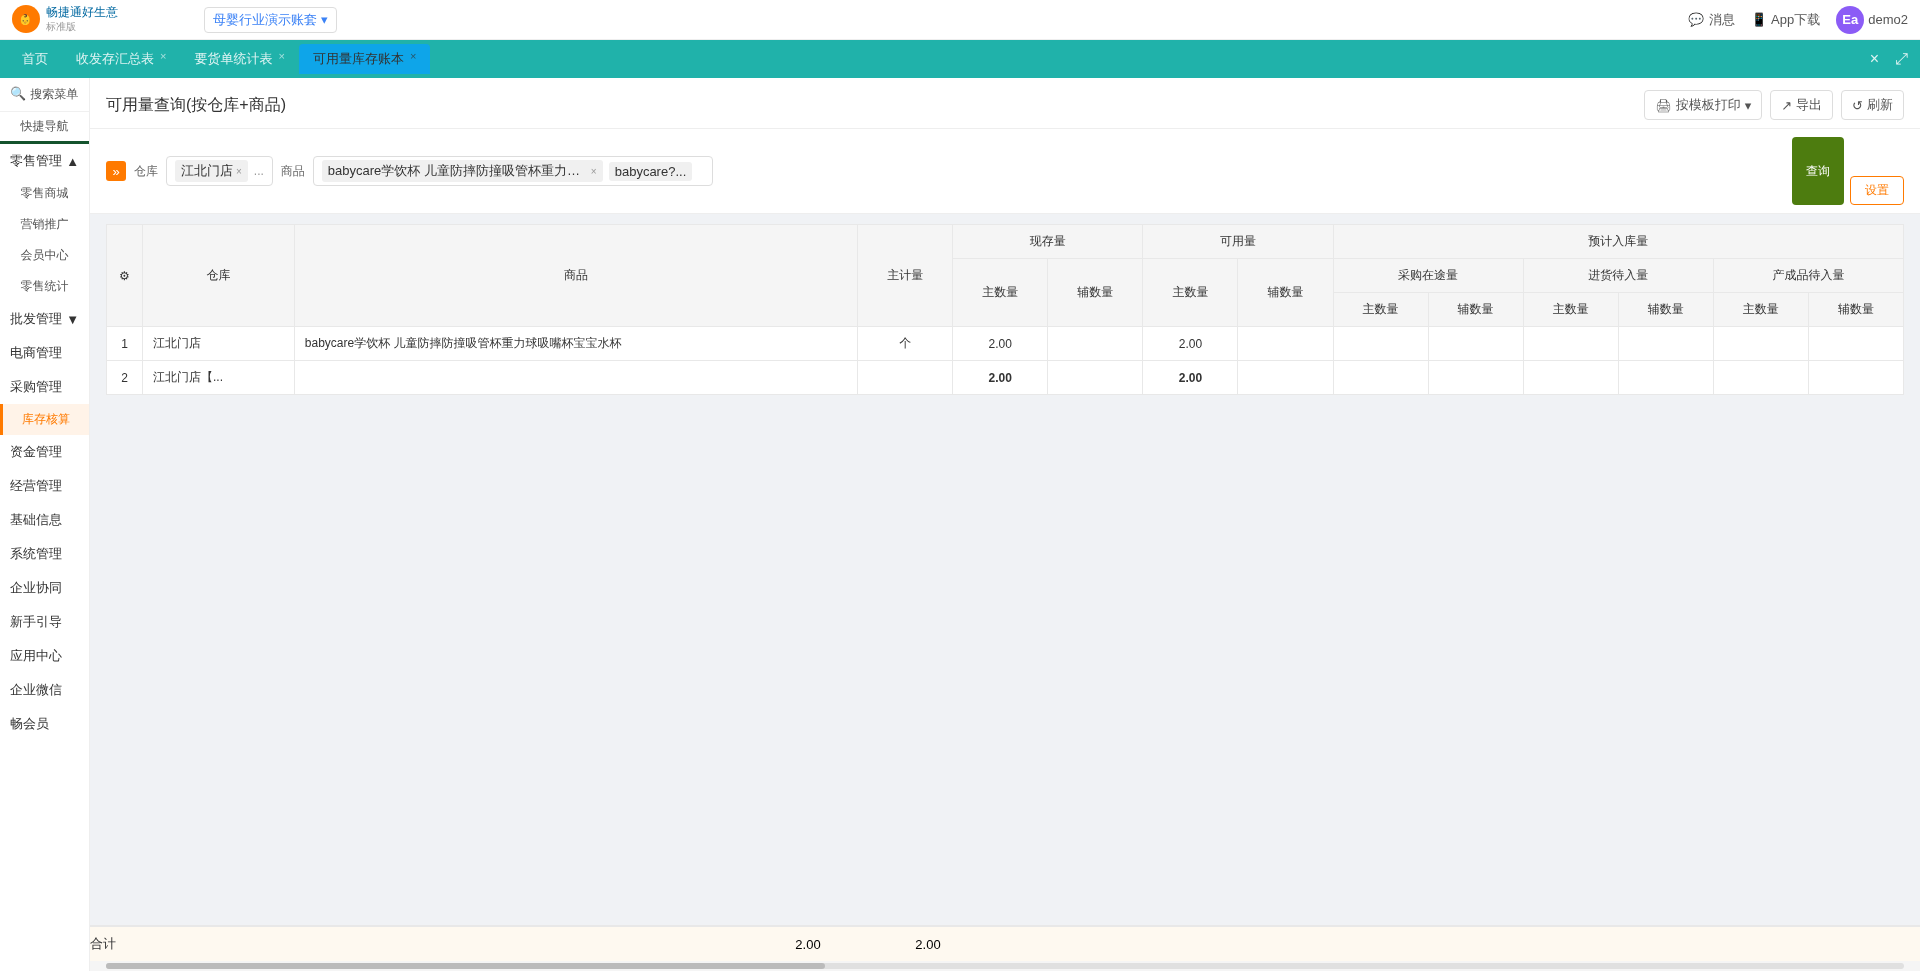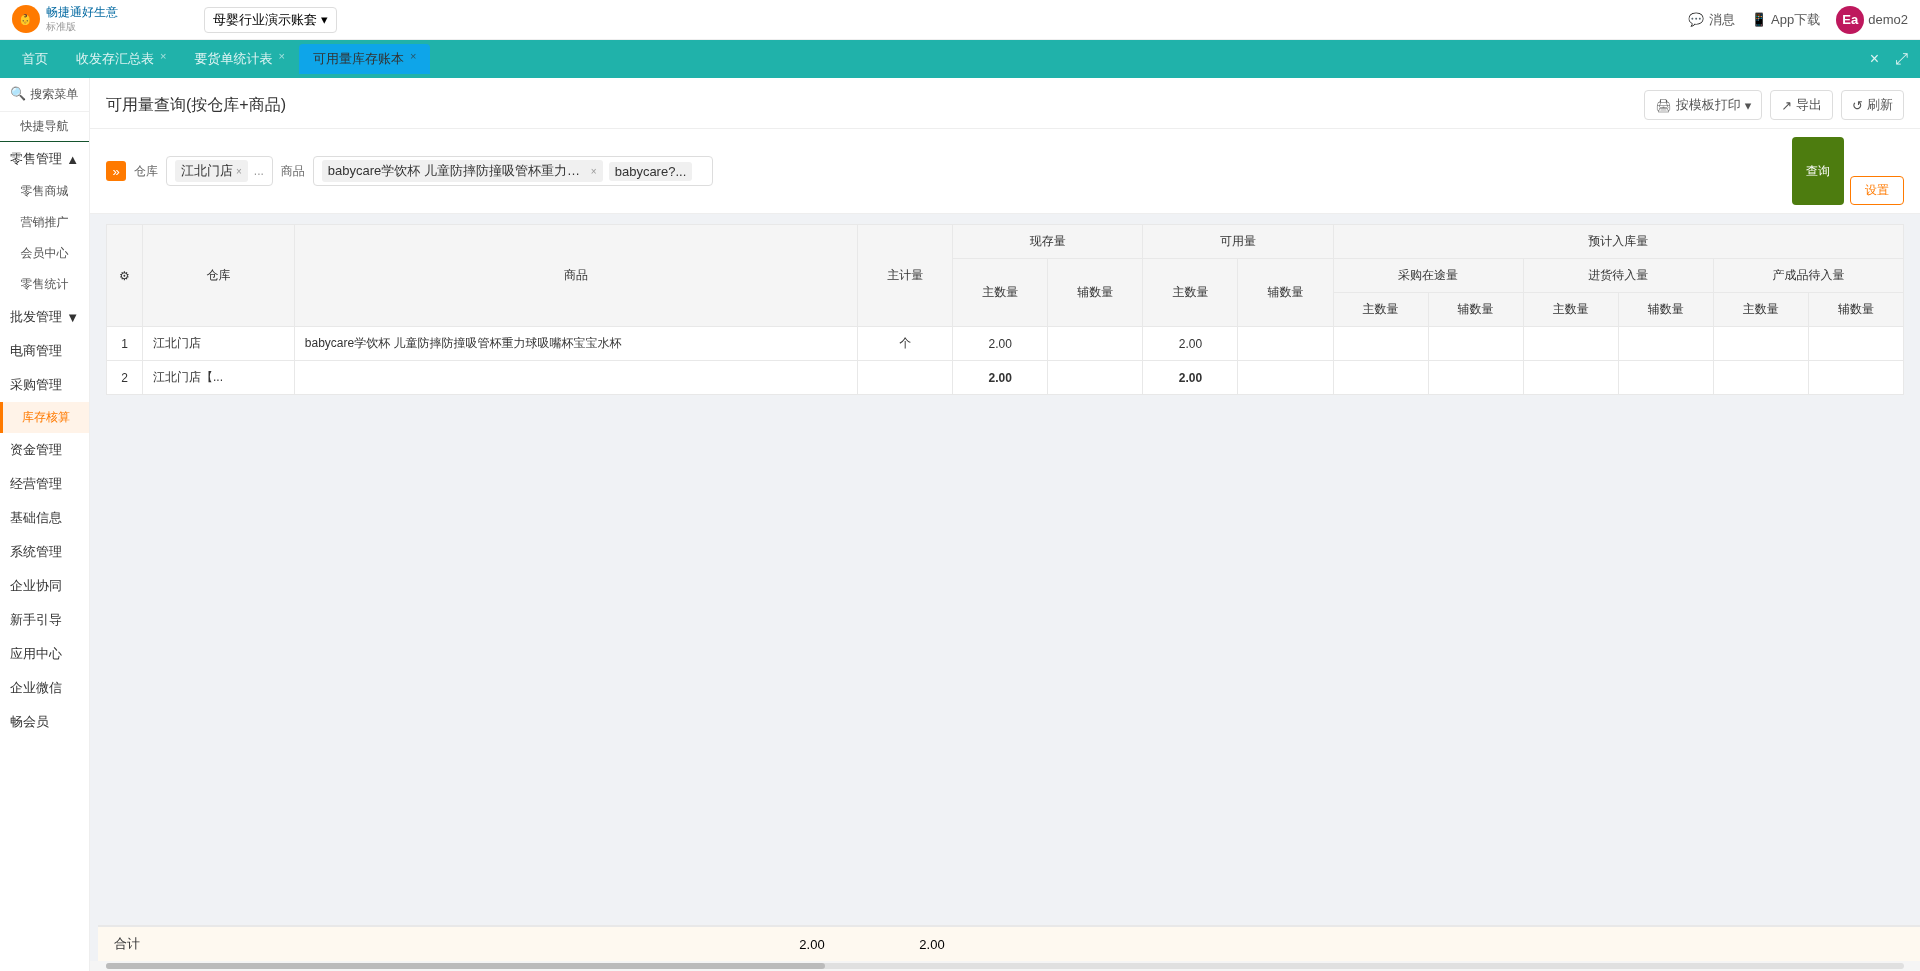--- a/index.html
+++ b/index.html
@@ -26,33 +26,33 @@
       background: #ff7a00;
       border-radius: 50%;
       display: flex; align-items: center; justify-content: center;
       color: white; font-size: 10px; font-weight: bold;
     }
     .logo-text { font-size: 12px; color: #0369a1; line-height: 1.2; }
     .logo-sub { font-size: 10px; color: #999; }
     .dropdown-selector {
       display: flex; align-items: center; gap: 4px;
       border: 1px solid #ddd; border-radius: 4px; padding: 3px 8px;
-      background: #fff; cursor: pointer; font-size: 12px; color: #000000;
+      background: #fff; cursor: pointer; font-size: 12px; color: #3b82f6;
     }
     .top-right {
       margin-left: auto;
       display: flex; align-items: center; gap: 16px;
     }
     .top-right-item {
       display: flex; align-items: center; gap: 4px;
       color: #555; font-size: 12px; cursor: pointer;
     }
     .avatar {
       width: 28px; height: 28px; border-radius: 50%;
-      background: #be185d; display: flex; align-items: center; justify-content: center;
+      background: #8b5cf6; display: flex; align-items: center; justify-content: center;
       color: white; font-size: 11px; font-weight: bold;
     }
 
     
     .tab-bar {
       background: #20b2aa;
       height: 38px;
       display: flex;
       align-items: center;
       padding: 0 8px;
@@ -106,21 +106,21 @@
       cursor: pointer;
       border-bottom: 1px solid #f0f0f0;
       text-align: center;
     }
     .sidebar-nav {
       padding: 6px 0;
       font-size: 12px;
       color: #555;
       cursor: pointer;
       text-align: center;
-      border-bottom: 1px solid #14532d;
+      border-bottom: 3px solid #14532d;
     }
     .sidebar-section {
       display: flex; flex-direction: column;
     }
     .sidebar-group-header {
       display: flex; align-items: center; justify-content: space-between;
       padding: 8px 10px;
       font-size: 12px; color: #333; cursor: pointer;
       font-weight: 500;
     }
@@ -238,24 +238,23 @@
       font-size: 12px; color: #333;
     }
     .settings-icon-cell {
       width: 36px;
     }
 
     
     .table-footer {
       background: #fef9f0;
       border-top: 2px solid #e8e8e8;
-      padding: 8px 16px;
+      padding: 8px 0;
       display: flex;
       align-items: center;
-      margin-left: 8px;
     }
     .footer-label {
       font-size: 13px; color: #333; font-weight: 500;
       margin-right: auto;
     }
 
     
     .table-container::-webkit-scrollbar { height: 6px; width: 6px; }
     .table-container::-webkit-scrollbar-thumb { background: #ccc; border-radius: 3px; }
 

